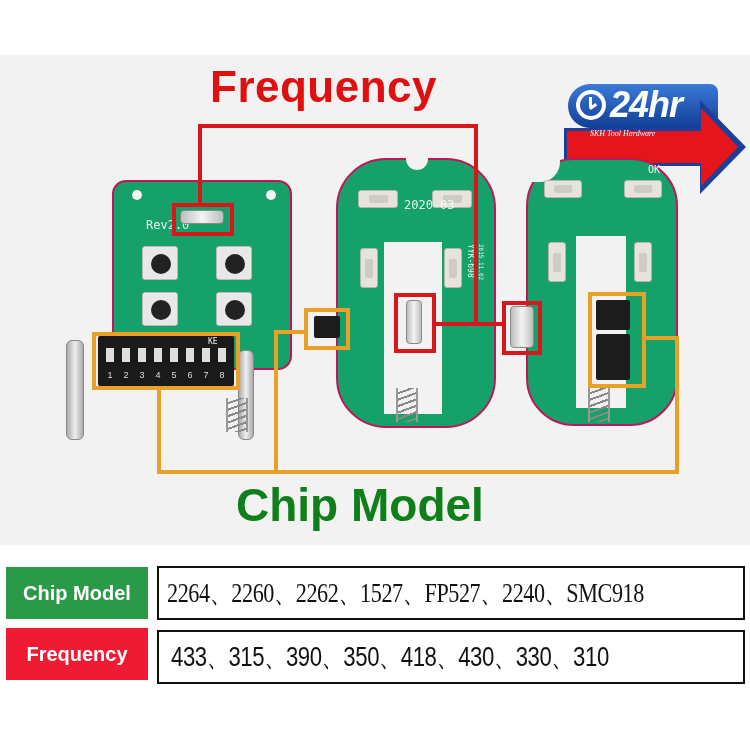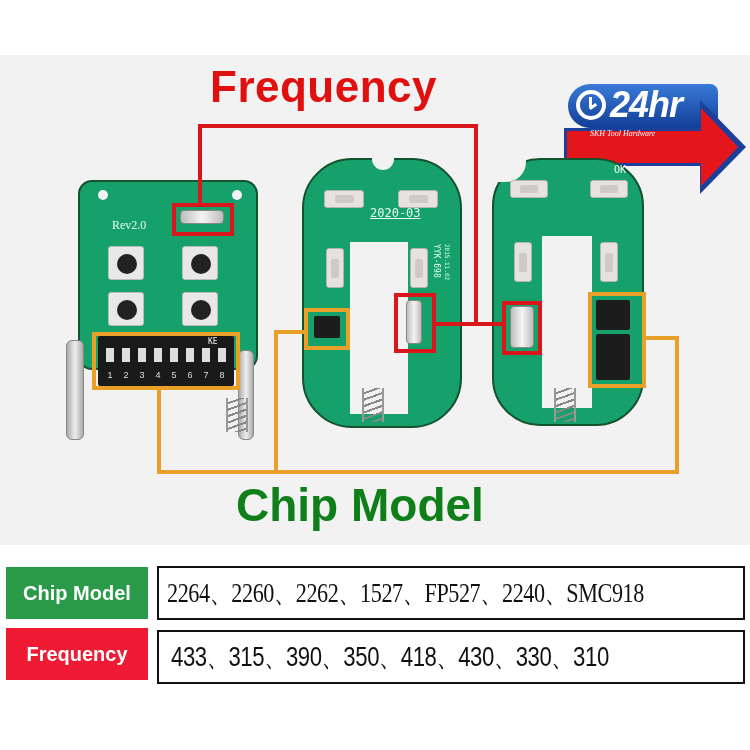--- a/index.html
+++ b/index.html
@@ -7,21 +7,21 @@
   body { position: relative; font-family: "Liberation Sans", sans-serif; }
   .photo-area { position: absolute; left: 0; top: 55px; width: 750px; height: 490px; background: #f2f2f2; }
   .title-freq { position: absolute; left: 210px; top: 62px; font-size: 44px; font-weight: bold; color: #e01010; letter-spacing: 0.5px; }
   .title-chip { position: absolute; left: 236px; top: 478px; font-size: 46px; font-weight: bold; color: #0f7f1a; }
   .line { position: absolute; }
   .red { background: #d8161c; }
   .orange { background: #e9a028; }
   .box { position: absolute; border-style: solid; }
   .box.red-b { border-color: #d8161c; border-width: 4px; }
   .box.orange-b { border-color: #e9a028; border-width: 4px; }
-  .pcb { position: absolute; background: #16a06a; border: 2px solid #14532d; }
+  .pcb { position: absolute; background: #16a06a; border: 2px solid #be185d; margin-left: 34px; }
   .pcb1 { left: 78px; top: 180px; width: 180px; height: 190px; border-radius: 14px; }
   .pcb2 { left: 302px; top: 158px; width: 160px; height: 270px; border-radius: 50px; }
   .pcb3 { left: 492px; top: 158px; width: 152px; height: 268px; border-radius: 48px; }
   .hole { position: absolute; background: #f2f2f2; }
   .btn { position: absolute; width: 36px; height: 34px; background: #e8e8e8; border: 1px solid #bbb; border-radius: 3px; }
   .btn::after { content: ""; position: absolute; left: 8px; top: 7px; width: 20px; height: 20px; border-radius: 50%; background: #222; }
   .rbtn { position: absolute; background: #e6e3df; border: 1px solid #b8b4ae; border-radius: 3px; }
   .rbtn::after { content: ""; position: absolute; left: 25%; top: 25%; width: 50%; height: 50%; background: #cfcac4; border-radius: 2px; }
   .dip { position: absolute; left: 98px; top: 336px; width: 136px; height: 50px; background: #1a1a1a; border-radius: 2px; }
   .dip-sw { position: absolute; top: 12px; width: 8px; height: 14px; background: #ddd; }
@@ -65,21 +65,21 @@
   <div class="badge-24">24hr</div>
   <div class="badge-arrow-head"></div>
   <div class="badge-arrow-body"></div>
   <div class="badge-arrow-head2"></div>
   <div class="badge-sub">SKH Tool Hardware</div>
 </div>
 
 <div class="pcb pcb1">
   <div class="hole" style="left:18px;top:8px;width:10px;height:10px;border-radius:50%;"></div>
   <div class="hole" style="left:152px;top:8px;width:10px;height:10px;border-radius:50%;"></div>
-  <div class="pcb-text" style="left:32px;top:36px;font-size:12px;font-family:Liberation Serif, serif;">Rev2.0</div>
+  <div class="pcb-text" style="left:32px;top:36px;font-size:12px;">Rev2.0</div>
   <div class="btn" style="left:28px;top:64px;"></div>
   <div class="btn" style="left:102px;top:64px;"></div>
   <div class="btn" style="left:28px;top:110px;"></div>
   <div class="btn" style="left:102px;top:110px;"></div>
 </div>
 <div class="crystal" style="left:180px;top:210px;width:44px;height:14px;"></div>
 <div class="dip">
   <div class="pcb-text" style="left:110px;top:1px;font-size:8px;color:#eee;">KE</div>
   <div class="dip-sw" style="left:8px;"></div>
   <div class="dip-sw" style="left:24px;"></div>
@@ -102,21 +102,21 @@
 <div class="tab" style="left:238px;top:350px;width:16px;height:90px;"></div>
 <div class="spring" style="left:226px;top:398px;"></div>
 
 <div class="pcb pcb2">
   <div class="hole" style="left:68px;top:-4px;width:22px;height:14px;border-radius:0 0 11px 11px;"></div>
   <div class="hole" style="left:46px;top:82px;width:58px;height:172px;"></div>
   <div class="rbtn" style="left:20px;top:30px;width:40px;height:18px;"></div>
   <div class="rbtn" style="left:94px;top:30px;width:40px;height:18px;"></div>
   <div class="rbtn" style="left:22px;top:88px;width:18px;height:40px;"></div>
   <div class="rbtn" style="left:106px;top:88px;width:18px;height:40px;"></div>
-  <div class="pcb-text" style="left:66px;top:46px;font-size:12px;text-decoration:underline;">2020-03</div>
+  <div class="pcb-text" style="left:66px;top:38px;font-size:12px;">2020-03</div>
   <div class="pcb-text" style="left:128px;top:84px;font-size:8px;writing-mode:vertical-rl;">YYK-698</div>
   <div class="pcb-text" style="left:140px;top:84px;font-size:6px;writing-mode:vertical-rl;">2015.11.02</div>
   <div class="spring" style="left:58px;top:228px;"></div>
 </div>
 <div class="chip" style="left:314px;top:316px;width:26px;height:22px;"></div>
 <div class="crystal" style="left:406px;top:300px;width:16px;height:44px;"></div>
 
 <div class="pcb pcb3">
   <div class="hole" style="left:-4px;top:-4px;width:36px;height:26px;border-radius:0 0 20px 0;"></div>
   <div class="hole" style="left:48px;top:76px;width:50px;height:172px;"></div>

